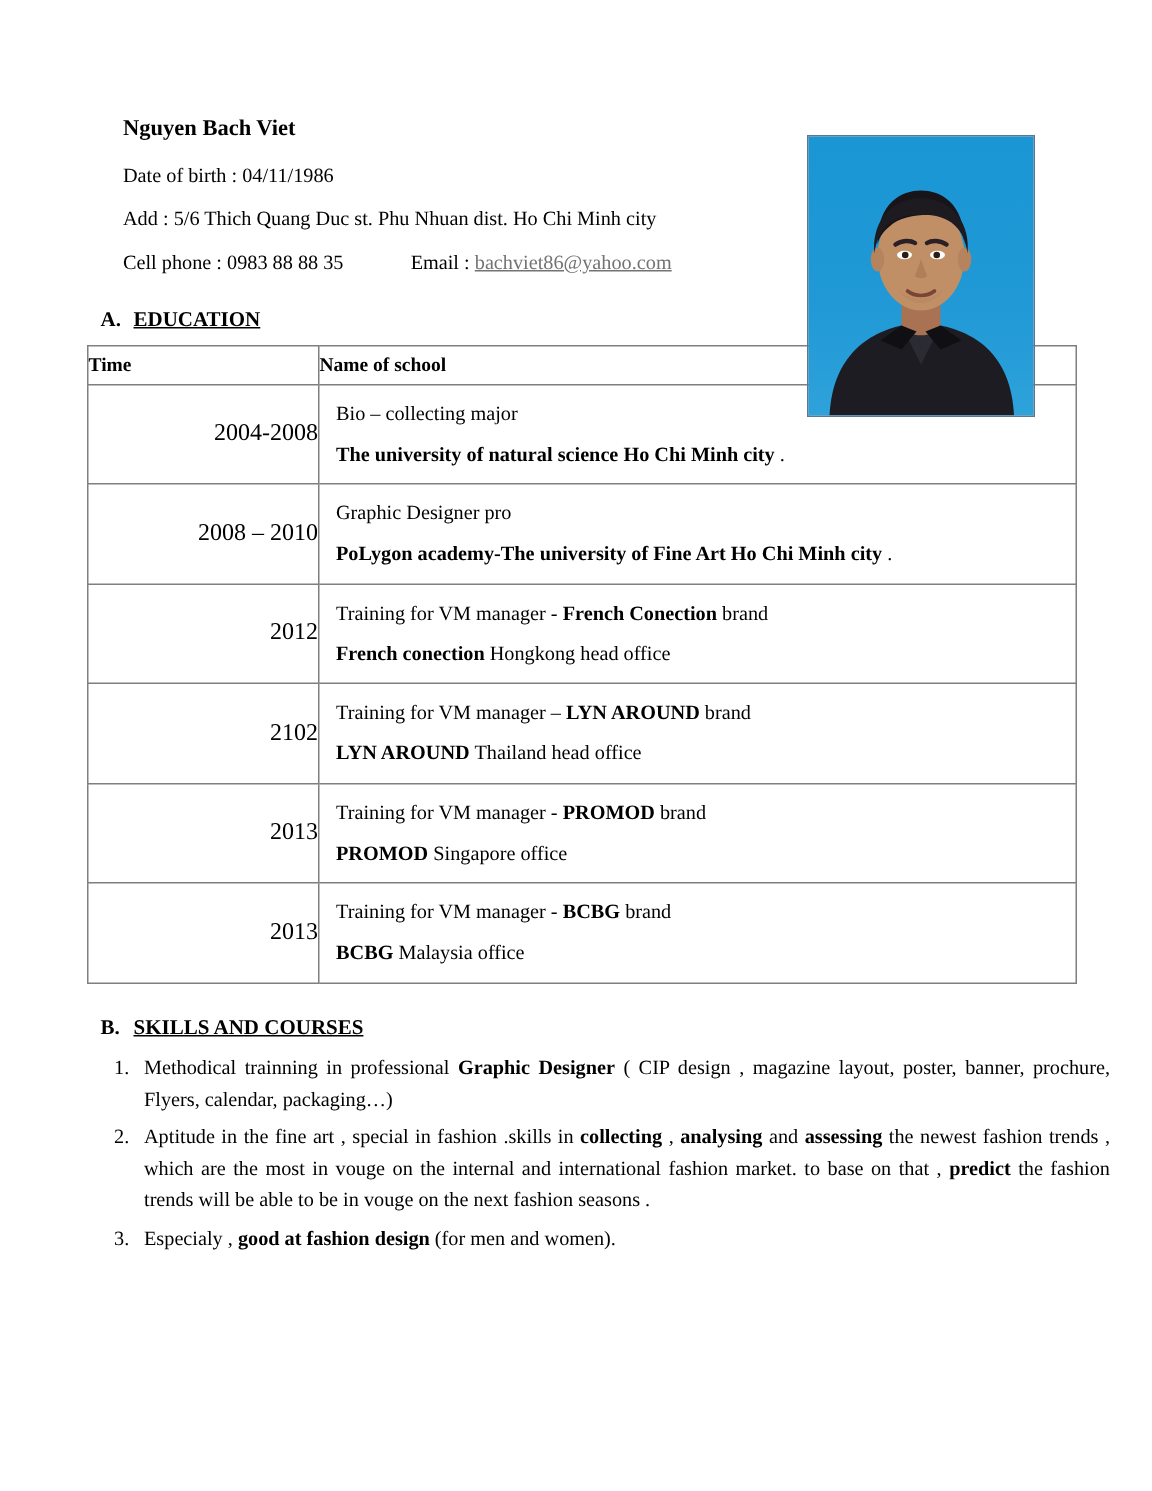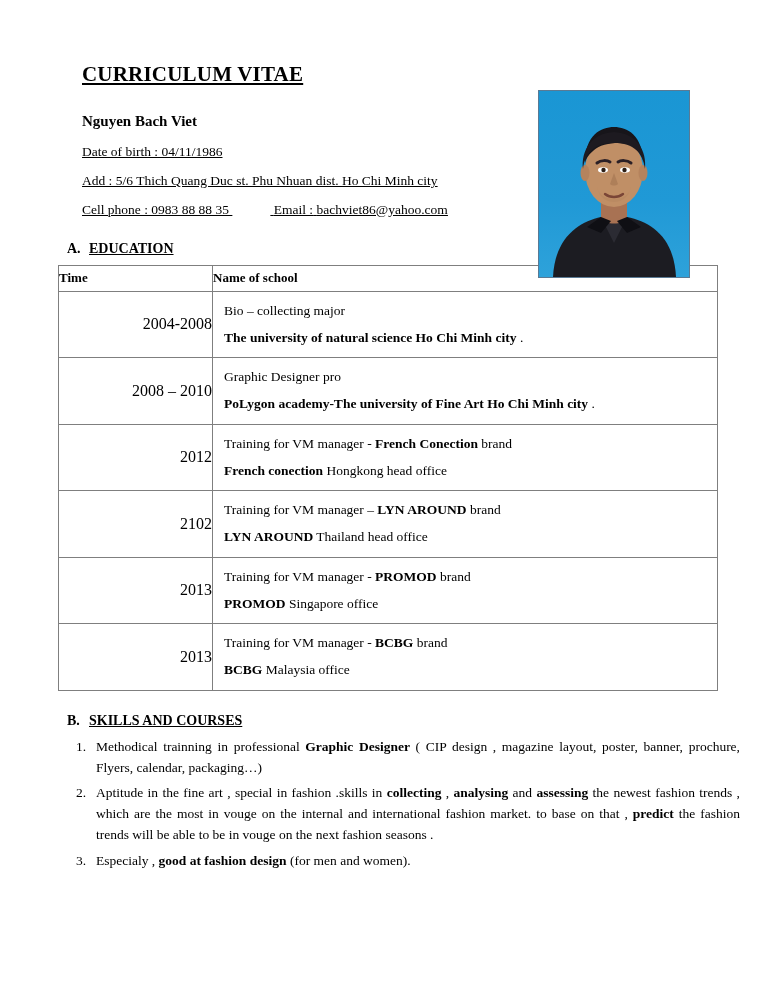--- a/index.html
+++ b/index.html
@@ -38,28 +38,27 @@
   }
   .person-name {
     font-size: 15px;
     font-weight: bold;
     margin-bottom: 14px;
   }
   .person-line {
     font-size: 13.5px;
     margin-bottom: 12px;
     line-height: 1.25;
-    text-decoration: underline;
   }
   .contact-gap {
     display: inline-block;
     width: 38px;
   }
   .email-link {
-    color: #000000;
+    color: #737373;
     text-decoration: underline;
   }
 
   .photo {
     position: absolute;
     top: 90px;
     right: 78px;
     width: 150px;
     height: 186px;
     border: 1px solid #5a7a94;
@@ -135,21 +134,20 @@
     position: absolute;
     left: 26px;
     top: 0;
   }
 </style>
 </head>
 <body>
 
 <div class="page">
 
-  <h1 class="cv-title">CURRICULUM VITAE</h1>
 
   <div class="person-block">
     <div class="person-name">Nguyen Bach Viet</div>
     <div class="person-line">Date of birth : 04/11/1986</div>
     <div class="person-line">Add : 5/6 Thich Quang Duc st. Phu Nhuan dist. Ho Chi Minh city</div>
     <div class="person-line">
       <span>Cell phone : 0983 88 88 35</span>
       <span class="contact-gap"></span>
       <span>Email :</span>
       <span class="email-link">bachviet86@yahoo.com</span>

